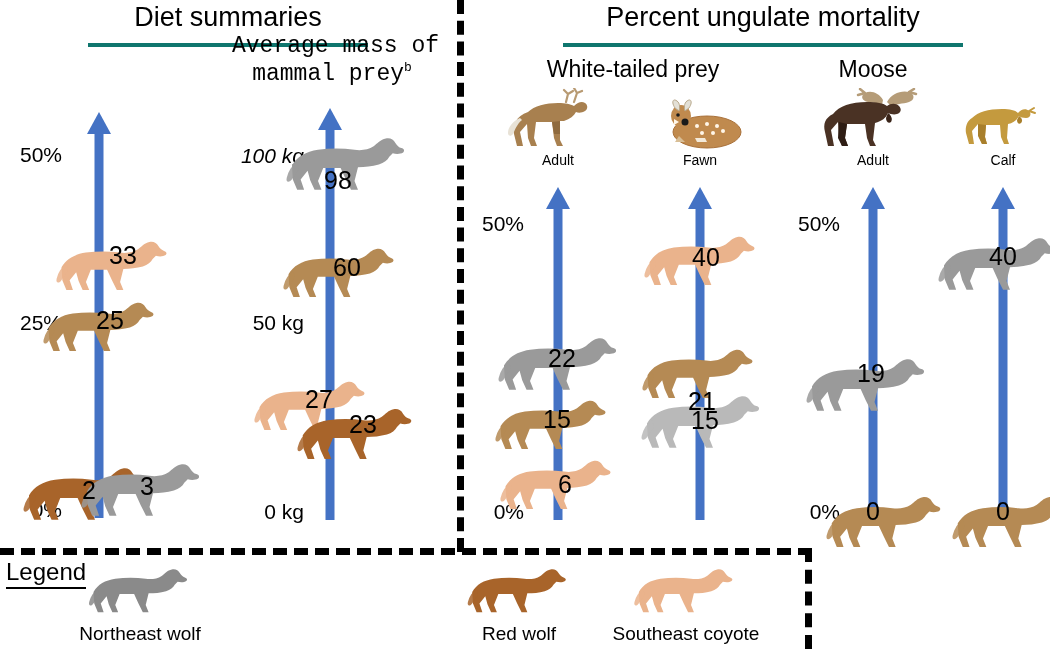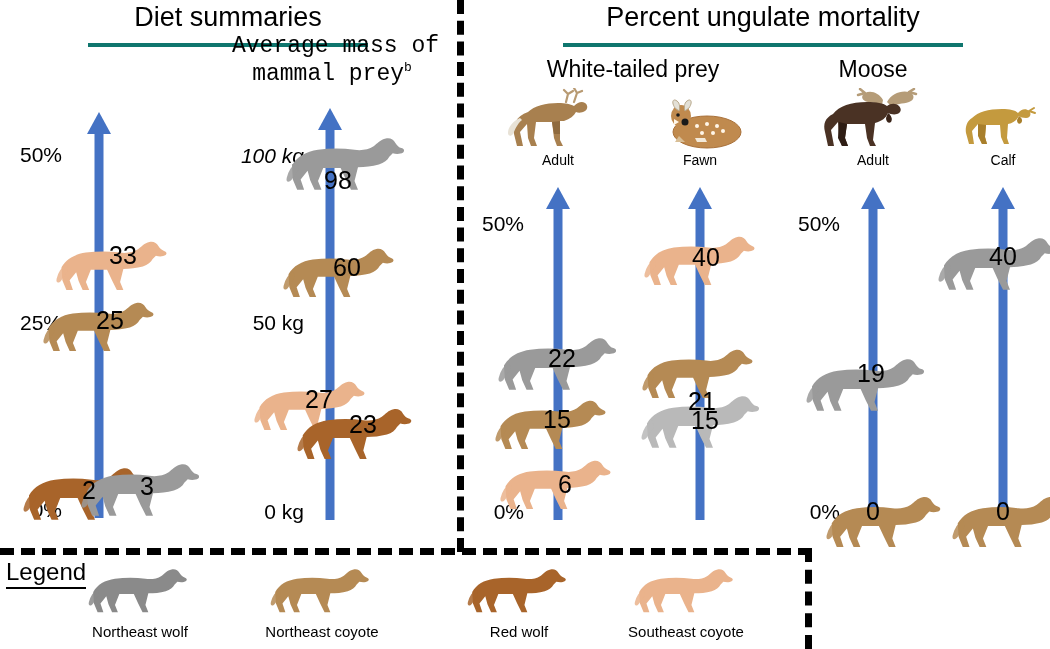--- a/index.html
+++ b/index.html
@@ -91,21 +91,21 @@
 
   
   .legend-title {
     position: absolute;
     font-size: 24px;
     border-bottom: 2px solid #000;
     padding-bottom: 1px;
     white-space: nowrap;
   }
   .legend-item { position: absolute; transform: translateX(-50%); text-align: center; }
-  .legend-item .lbl { font-size: 15px; white-space: nowrap; margin-top: 1px; }
+  .legend-item .lbl { font-size: 19px; white-space: nowrap; margin-top: 1px; }
 </style>
 </head>
 <body>
 
 <svg width="0" height="0" style="position:absolute" aria-hidden="true">
   <defs>
 
     <g id="canid-shape">
       <path d="M8,44 C14,34 24,28 38,26 C52,24 66,24 80,26 C88,27 96,26 102,22
                C106,19 110,14 116,13 C121,12 125,14 127,18 C129,21 131,23 134,24
@@ -377,26 +377,20 @@
 
   <div class="legend-title" style="left:6px; top:558px;">Legend</div>
 
   <div class="legend-item" style="left:140px; top:560px;">
     <svg width="116" height="58" viewBox="0 0 145 80">
         <use href="#canid-shape" fill="#8a8a8a"></use>
       </svg>
     <div class="lbl">Northeast wolf</div>
   </div>
 
-  <div class="legend-item" style="left:322px; top:560px;">
-    <svg width="116" height="58" viewBox="0 0 145 80">
-        <use href="#canid-shape" fill="#b58a54"></use>
-      </svg>
-    <div class="lbl">Northeast coyote</div>
-  </div>
 
   <div class="legend-item" style="left:519px; top:560px;">
     <svg width="116" height="58" viewBox="0 0 145 80">
         <use href="#canid-shape" fill="#a8642a"></use>
       </svg>
     <div class="lbl">Red wolf</div>
   </div>
 
   <div class="legend-item" style="left:686px; top:560px;">
     <svg width="116" height="58" viewBox="0 0 145 80">

